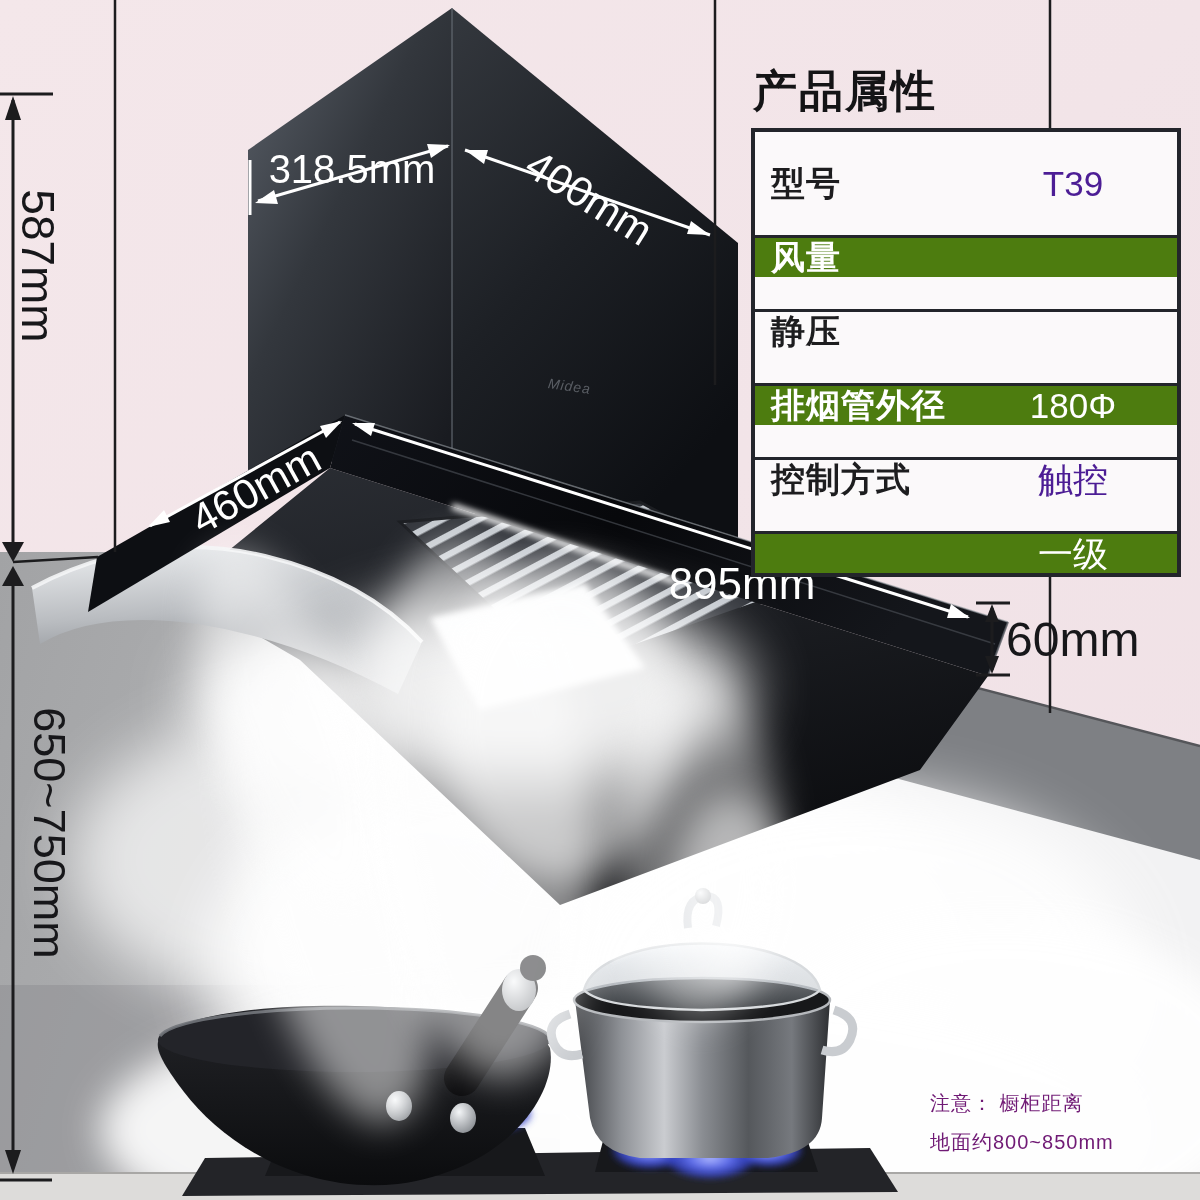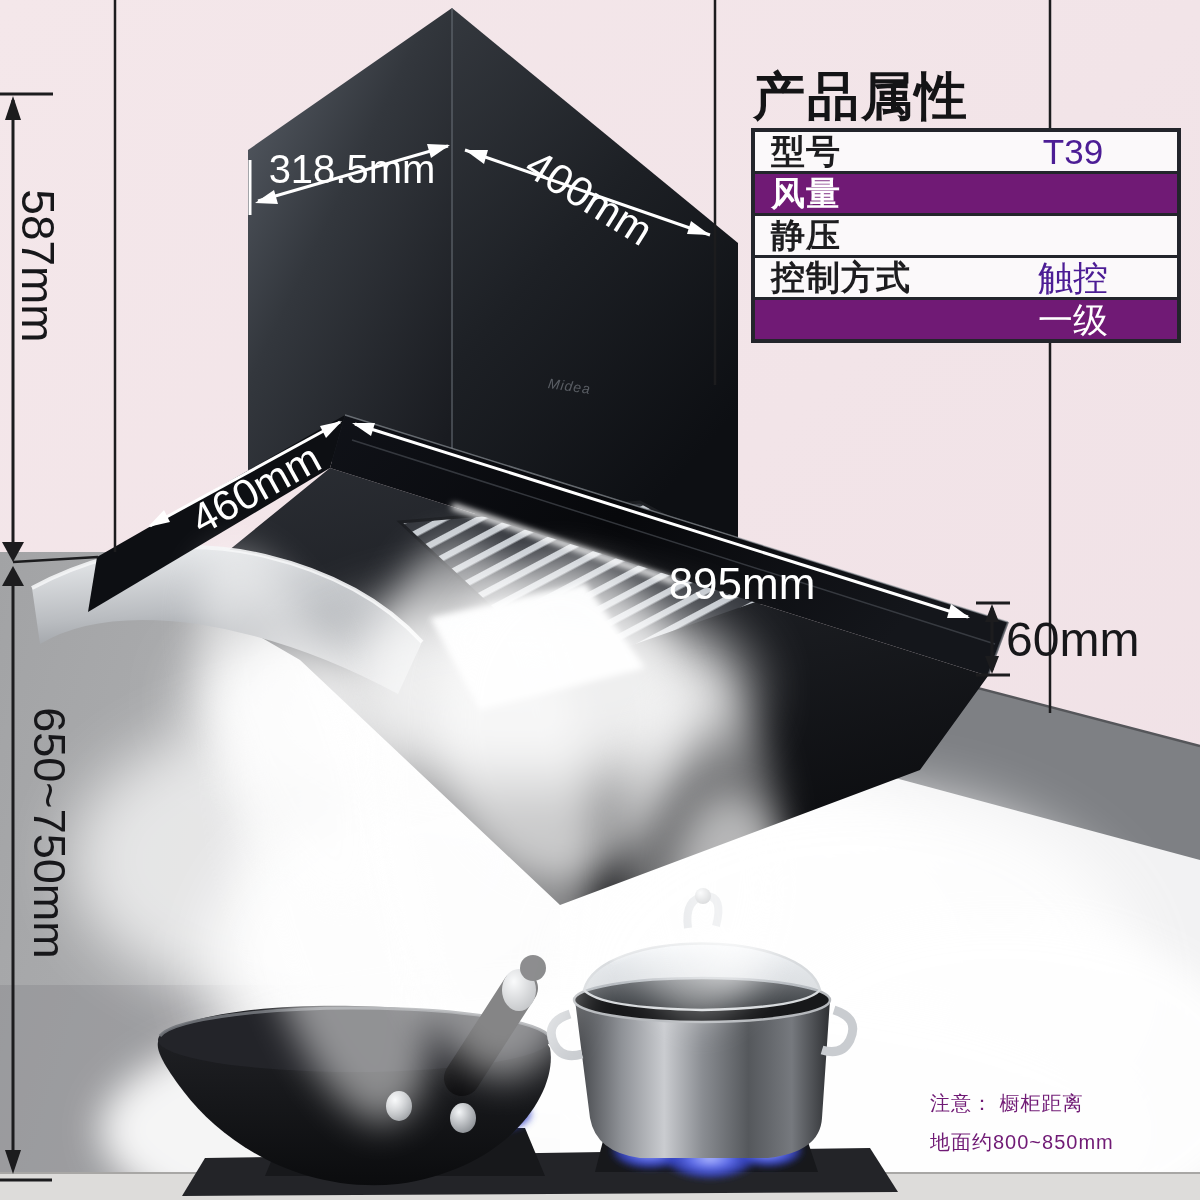--- a/index.html
+++ b/index.html
@@ -19,30 +19,30 @@
   .dim.center{transform:translate(-50%,-50%);}
   #lbl-587   {left:38px;  top:266px; font-size:46px; transform:translate(-50%,-50%) rotate(90deg);}
   #lbl-650   {left:49px;  top:833px; font-size:45px; transform:translate(-50%,-50%) rotate(90deg);}
   #lbl-3185  {left:352px; top:169px; font-size:40px;text-align:center;}
   #lbl-400   {left:589px; top:198px; font-size:42px; transform:translate(-50%,-50%) rotate(32deg);}
   #lbl-460   {left:256px; top:489px; font-size:42px; transform:translate(-50%,-50%) rotate(-29deg);}
   #lbl-895   {left:742px; top:584px; font-size:44px;}
   #lbl-60    {left:1006px;top:639px; font-size:48px; transform:translate(0,-50%);}
   
   .spec-title{
-    position:absolute;left:753px;top:62px;font-size:52px;font-weight:700;
+    position:absolute;left:753px;top:62px;font-size:44px;font-weight:700;
     color:#141416;letter-spacing:2px;font-family:Liberation Mono, monospace;
   }
   .spec-table{
     position:absolute;left:751px;top:128px;width:430px;
     border:4px solid #23252b;background:#fbf9fa;box-sizing:border-box;
   }
-  .spec-row{position:relative;height:39px;}
+  .spec-row{position:relative;height:39px;margin-top:32px;}
   .spec-row + .spec-row{border-top:3px solid #23252b;}
-  .spec-row.blue{background:#701a75;}
+  .spec-row.blue{background:#4d7c0f;}
   .spec-row .spec-label{
     position:absolute;left:16px;top:50%;transform:translateY(-50%);
     font-size:34px;font-weight:600;color:#1d1d1f;letter-spacing:1px;
   }
   .spec-row .spec-value{
     position:absolute;left:212px;width:212px;top:50%;transform:translateY(-50%);
     font-size:35px;font-weight:500;color:#4c1d95;text-align:center;
   }
   .spec-row.blue .spec-label,.spec-row.blue .spec-value{color:#ffffff;}
   
@@ -304,20 +304,24 @@
     <div class="spec-row light">
       <span class="spec-label">型号</span>
       <span class="spec-value">T39</span>
     </div>
     <div class="spec-row blue">
       <span class="spec-label">风量</span>
     </div>
     <div class="spec-row light">
       <span class="spec-label">静压</span>
     </div>
+    <div class="spec-row blue">
+      <span class="spec-label">排烟管外径</span>
+      <span class="spec-value">180Φ</span>
+    </div>
     <div class="spec-row light">
       <span class="spec-label">控制方式</span>
       <span class="spec-value">触控</span>
     </div>
     <div class="spec-row blue">
       <span class="spec-value">一级</span>
     </div>
   </div>
 
   <div class="note">

